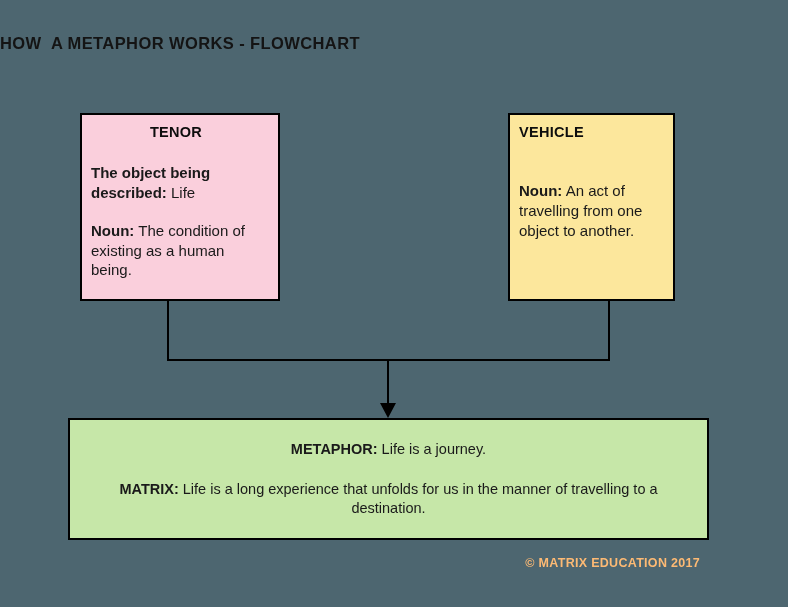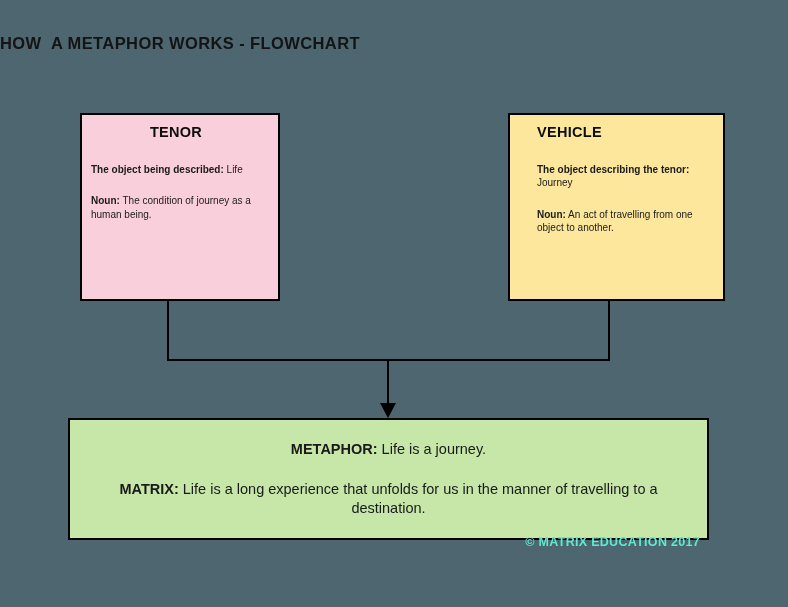--- a/index.html
+++ b/index.html
@@ -41,21 +41,21 @@
     color: #111111;
   }
   .node .node-heading {
     font-size: 14.5px;
     font-weight: bold;
     letter-spacing: 0.3px;
     line-height: 1.25;
     color: #0d0d0d;
   }
   .node .node-line {
-    font-size: 10px;
+    font-size: 15px;
     line-height: 1.32;
     color: #1a1a1a;
   }
   .node .node-line b {
     font-weight: bold;
   }
 
   
   #node-tenor {
     left: 68px;
@@ -71,24 +71,24 @@
     margin-bottom: 22px;
   }
   #node-tenor .block-gap {
     height: 18px;
   }
 
   
   #node-vehicle {
     left: 508px;
     top: 113px;
-    width: 217px;
+    width: 167px;
     height: 188px;
     background: #fce79c;
-    padding: 8px 9px 0 27px;
+    padding: 8px 9px 0 9px;
   }
   #node-vehicle .node-heading {
     text-align: left;
     margin-bottom: 22px;
   }
   #node-vehicle .block-gap {
     height: 18px;
   }
 
   
@@ -146,51 +146,48 @@
     height: 0;
     border-left: 8px solid transparent;
     border-right: 8px solid transparent;
     border-top: 15px solid #000000;
   }
 
   
   #footer-credit {
     position: absolute;
     right: 88px;
-    top: 535px;
+    top: 556px;
     font-size: 12.5px;
     font-weight: bold;
     letter-spacing: 0.3px;
-    color: #5eead4;
+    color: #fdba74;
     white-space: pre;
   }
 </style>
 </head>
 <body>
 
 <div id="canvas">
 
   <div id="chart-title">HOW  A METAPHOR WORKS - FLOWCHART</div>
 
   <div class="node" id="node-tenor">
     <div class="node-heading">TENOR</div>
     <div class="node-line">
       <b>The object being described:</b><span> Life</span>
     </div>
     <div class="block-gap"></div>
     <div class="node-line">
-      <b>Noun:</b><span> The condition of journey as a human being.</span>
+      <b>Noun:</b><span> The condition of existing as a human being.</span>
     </div>
   </div>
 
   <div class="node" id="node-vehicle">
     <div class="node-heading">VEHICLE</div>
-    <div class="node-line">
-      <b>The object describing the tenor:</b><span> Journey</span>
-    </div>
     <div class="block-gap"></div>
     <div class="node-line">
       <b>Noun:</b><span> An act of travelling from one object to another.</span>
     </div>
   </div>
 
   <div class="conn" id="conn-tenor-down"></div>
   <div class="conn" id="conn-vehicle-down"></div>
   <div class="conn" id="conn-join-bar"></div>
   <div class="conn" id="conn-arrow-stem"></div>

